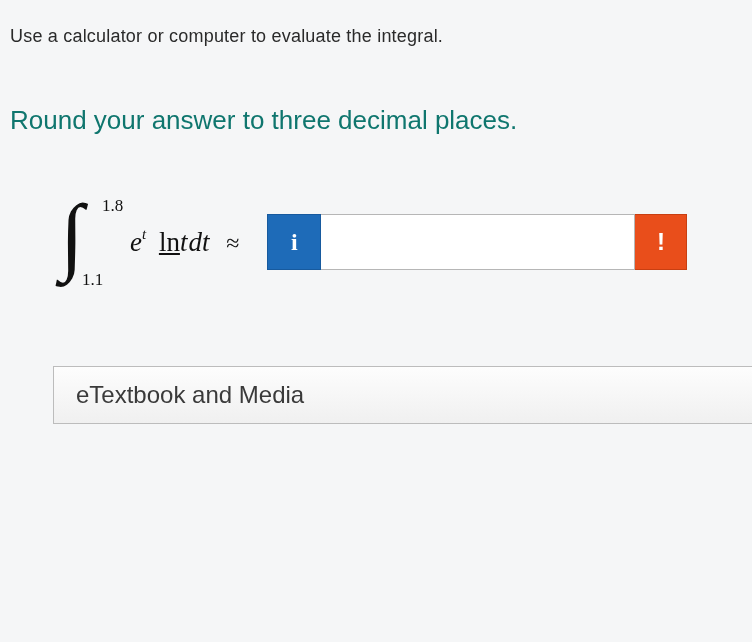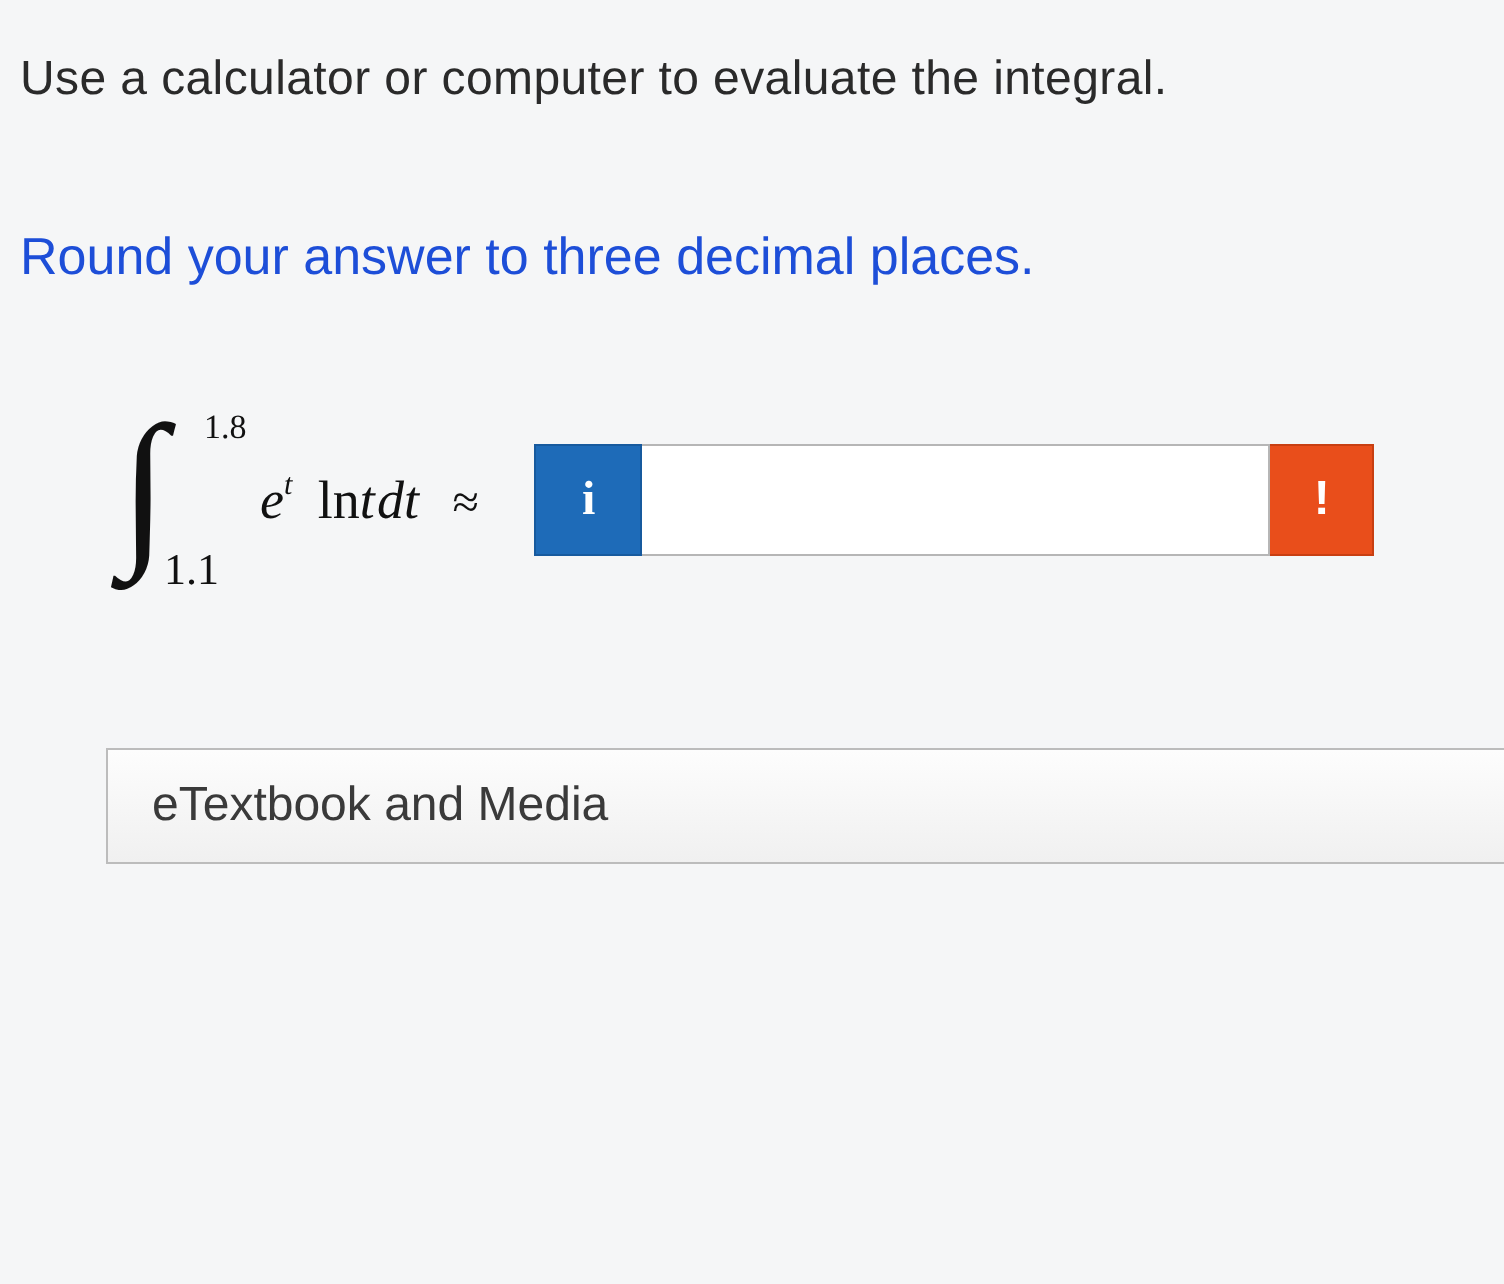--- a/index.html
+++ b/index.html
@@ -13,30 +13,30 @@
     height: 642px;
     overflow: hidden;
   }
   .container {
     padding: 10px 0 0 8px;
     display: flex;
     flex-direction: column;
     height: 100%;
   }
   .question-text {
-    font-size: 24px;
+    font-size: 18px;
     line-height: 1.35;
     color: #2a2a2a;
     margin: 14px 0 55px 2px;
     letter-spacing: 0.2px;
   }
   .instruction-text {
     font-size: 26px;
     line-height: 1.35;
-    color: #1d4ed8;
+    color: #0f766e;
     margin: 0 0 60px 2px;
   }
   .equation-row {
     display: flex;
     align-items: center;
     gap: 28px;
     margin-left: 50px;
     margin-bottom: 80px;
   }
   .integral-block {
@@ -62,31 +62,31 @@
   .int-upper {
     position: absolute;
     top: -2px;
     left: 44px;
     font-size: 17px;
   }
   .int-lower {
     position: absolute;
     bottom: -4px;
     left: 24px;
-    font-size: 22px;
+    font-size: 17px;
   }
   .integrand {
     font-size: 27px;
     font-style: italic;
     margin-left: 14px;
     white-space: nowrap;
   }
   .integrand .e { font-style: italic; }
   .integrand sup { font-size: 15px; font-style: italic; position: relative; top: -2px; }
-  .integrand .ln { font-style: normal; margin-left: 6px; }
+  .integrand .ln { font-style: normal; margin-left: 6px; text-decoration: underline; }
   .integrand .t { font-style: italic; }
   .integrand .d { font-style: italic; margin-left: 1px; margin-top: 23px; }
   .approx {
     font-size: 24px;
     margin-left: 10px;
     font-style: normal;
   }
   .answer-group {
     display: flex;
     align-items: stretch;

